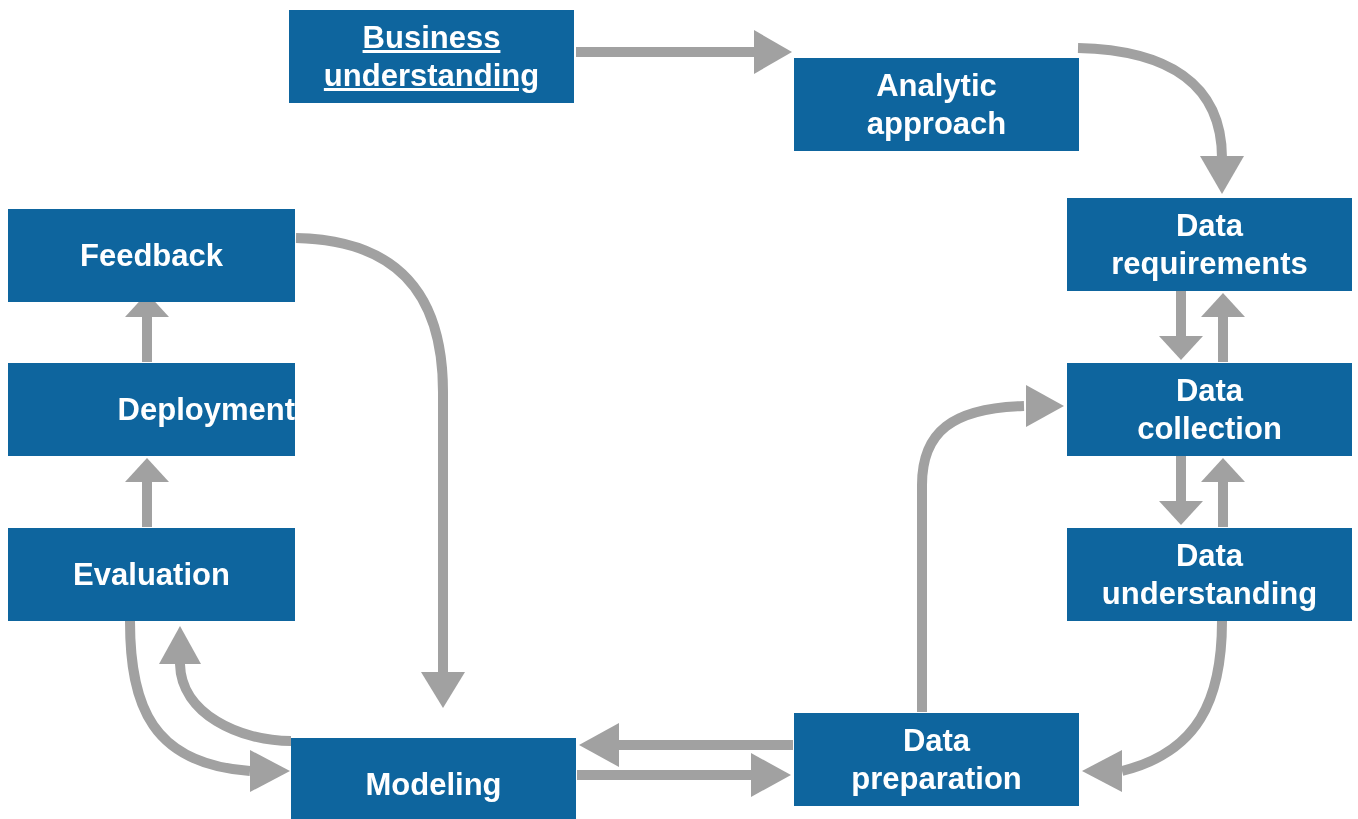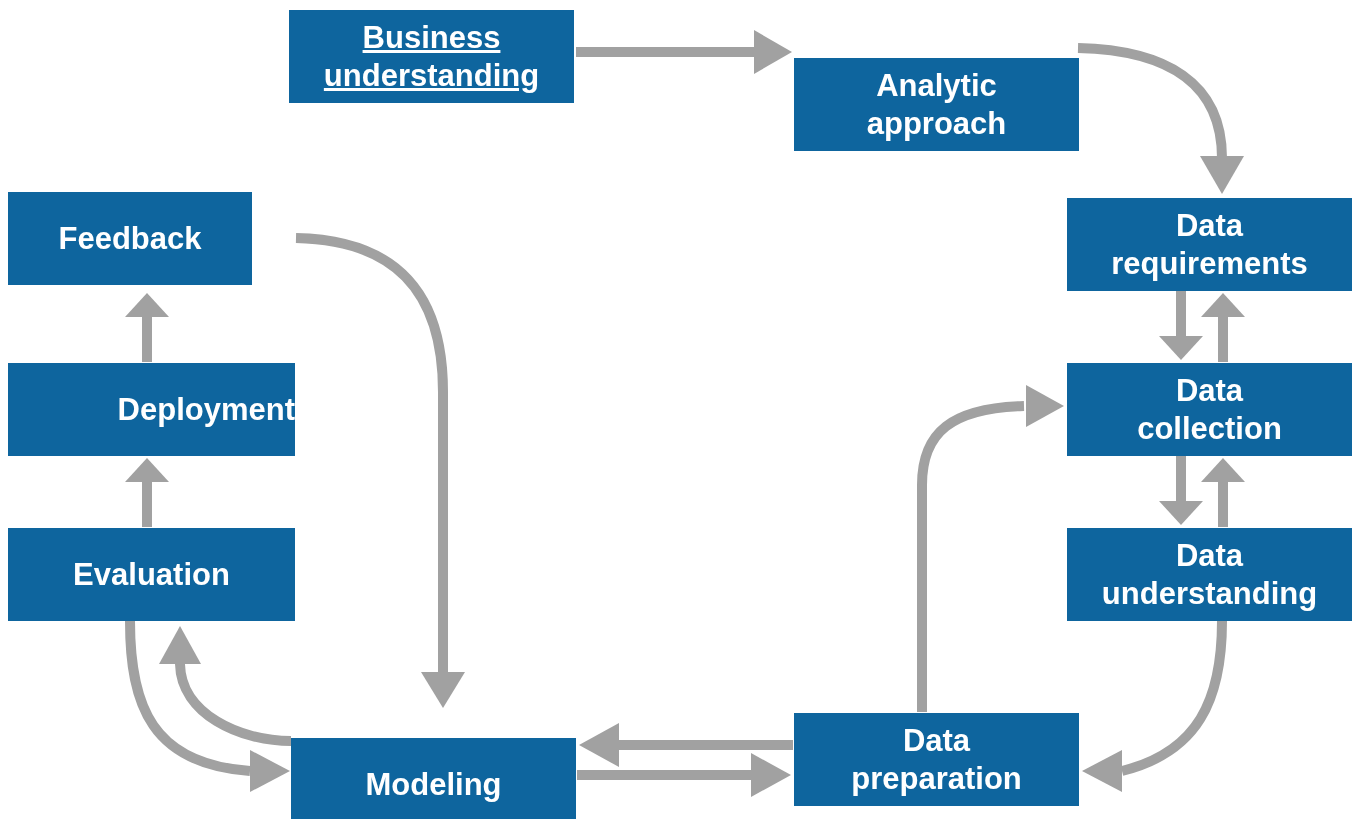--- a/index.html
+++ b/index.html
@@ -148,17 +148,17 @@
   </div>
 
   <div class="node" style="left:8px; top:528px; width:287px; height:93px;">
     <span class="node-label">Evaluation</span>
   </div>
 
   <div class="node" style="left:8px; top:363px; width:287px; height:93px;justify-content:flex-end;">
     <span class="node-label">Deployment</span>
   </div>
 
-  <div class="node" style="left:8px; top:192px; width:244px; height:93px;text-align:right;">
+  <div class="node" style="left:8px; top:209px; width:287px; height:93px;text-align:right;">
     <span class="node-label">Feedback</span>
   </div>
 
 </div>
 
 </body></html>

